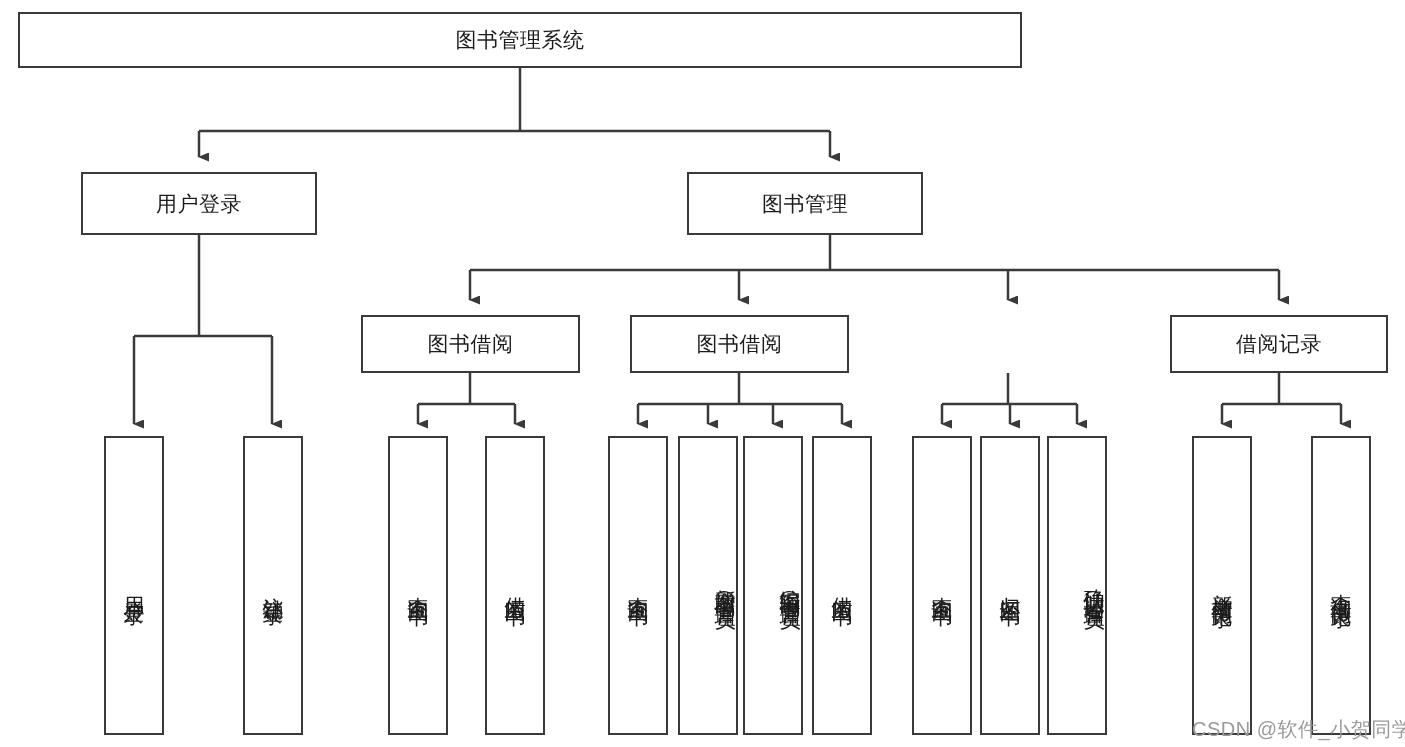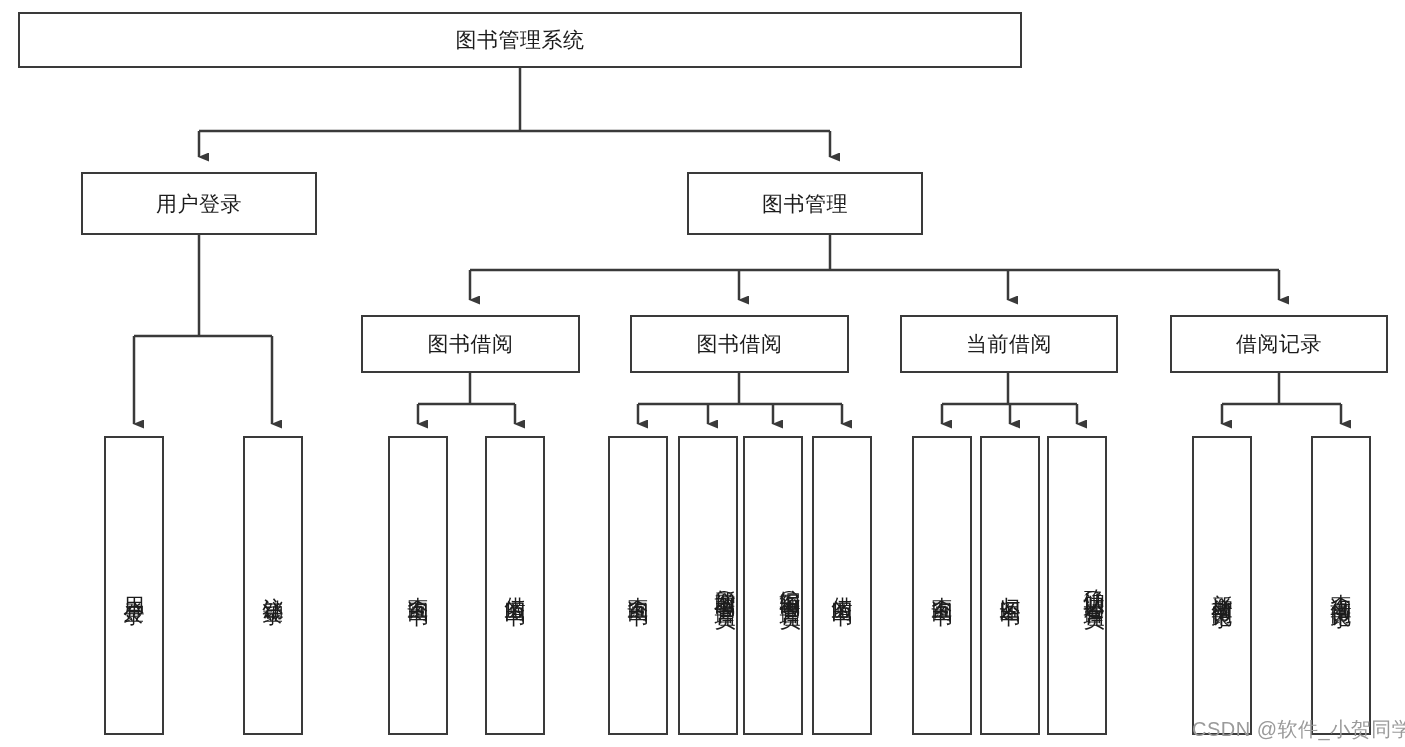--- a/index.html
+++ b/index.html
@@ -141,23 +141,20 @@
   </div>
 
   <div class="node horiz" style="left:361px; top:315px; width:219px; height:58px;">
     <span>图书借阅</span>
   </div>
 
   <div class="node horiz" style="left:630px; top:315px; width:219px; height:58px;justify-content:center;">
     <span>图书借阅</span>
   </div>
 
-  <div class="node horiz" style="left:900px; top:315px; width:218px; height:58px;">
-    <span>当前借阅</span>
-  </div>
 
   <div class="node horiz" style="left:1170px; top:315px; width:218px; height:58px;text-align:right;">
     <span>借阅记录</span>
   </div>
 
   <div class="node vert mid" style="left:104px; top:436px; width:60px; height:299px;">
     <span class="vtext">用户登录</span>
   </div>
 
   <div class="node vert mid" style="left:243px; top:436px; width:60px; height:299px;">

